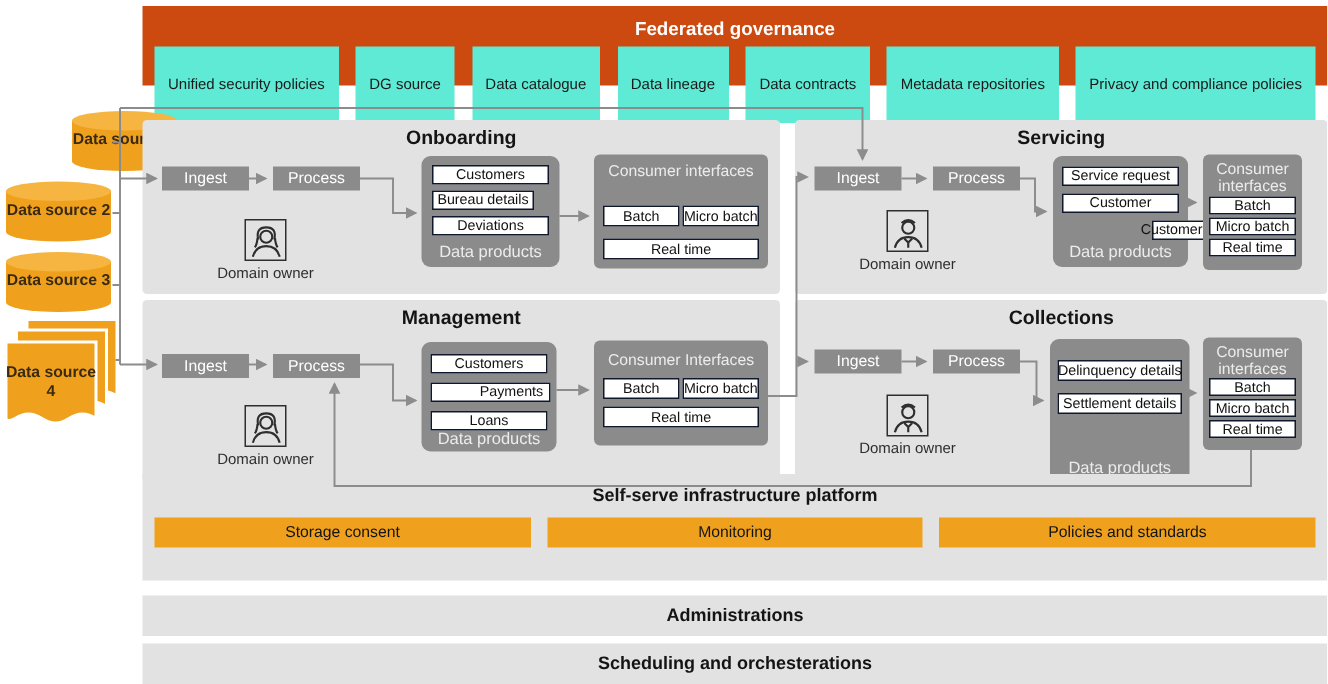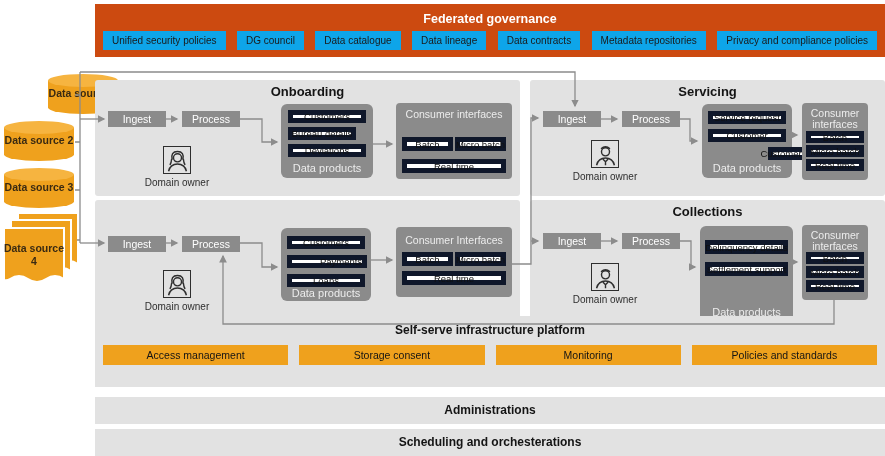--- a/index.html
+++ b/index.html
@@ -3,29 +3,29 @@
 <meta charset="utf-8">
 <style>
   html,body{margin:0;padding:0;background:#fff;}
   body{font-family:"Liberation Sans", sans-serif;}
   .canvas{position:relative;width:885px;height:456px;background:#fff;overflow:hidden;}
   .abs{position:absolute;}
   
   .banner{left:95px;top:4px;width:790px;height:53px;background:#CC4A10;}
   .banner-title{left:0;top:8px;width:100%;text-align:center;color:#fff;font-size:12.5px;font-weight:bold;}
   .chips{left:8px;right:8px;top:27px;display:flex;gap:10px;justify-content:space-between;}
-  .chip{background:#0ea5e9;color:#1a1a1a;font-size:10px;line-height:19px;height:19px;padding:0 9px;white-space:nowrap;}
+  .chip{background:#5eead4;color:#1a1a1a;font-size:10px;line-height:19px;height:19px;padding:16px 9px;white-space:nowrap;}
   
   .ds-label{color:#3a2a12;font-size:10.5px;text-align:center;font-weight:bold;}
   
   .sec{background:#E2E2E2;border-radius:3px;}
   .sec-title{left:0;width:100%;text-align:center;font-weight:bold;font-size:13px;color:#141414;}
   .gbox{background:#8B8B8B;color:#fff;font-size:10.5px;text-align:center;line-height:16px;height:16px;width:58px;}
   .dpbox{background:#8B8B8B;border-radius:6px;}
-  .wrow{background:#fff;border:5px solid #0f172a;box-sizing:border-box;font-size:9.5px;color:#111;display:flex;align-items:center;justify-content:center;white-space:nowrap;}
+  .wrow{background:#fff;border:1px solid #0f172a;box-sizing:border-box;font-size:9.5px;color:#111;display:flex;align-items:center;justify-content:center;white-space:nowrap;}
   .dplabel{color:#ECECEC;font-size:11px;text-align:center;left:0;width:100%;}
   .cititle{color:#ECECEC;font-size:10.5px;text-align:center;left:0;width:100%;line-height:11px;}
   .owner-box{width:28px;height:28px;border:1.5px solid #2e2e2e;box-sizing:border-box;display:flex;align-items:center;justify-content:center;}
   .owner-caption{font-size:10px;color:#2e2e2e;text-align:center;white-space:nowrap;}
   
   .bar{background:#E2E2E2;}
   .bar-title{left:0;width:100%;text-align:center;font-weight:bold;font-size:12px;color:#141414;}
   .oboxes{left:8px;right:8px;top:29px;display:flex;gap:11px;}
   .obox{background:#EFA11D;color:#141414;font-size:10.5px;line-height:20px;height:20px;flex:1;text-align:center;white-space:nowrap;}
   svg{display:block;}
@@ -33,21 +33,21 @@
 </style>
 </head>
 <body>
 
 <div class="canvas">
 
   <div class="abs banner">
     <div class="abs banner-title">Federated governance</div>
     <div class="abs chips">
       <div class="chip">Unified security policies</div>
-      <div class="chip">DG council</div>
+      <div class="chip">DG source</div>
       <div class="chip">Data catalogue</div>
       <div class="chip">Data lineage</div>
       <div class="chip">Data contracts</div>
       <div class="chip">Metadata repositories</div>
       <div class="chip">Privacy and compliance policies</div>
     </div>
   </div>
 
   <div class="abs" style="left:3px;top:73px;width:72px;height:42px;margin-left:44px;">
     <svg width="72" height="42">
@@ -133,20 +133,21 @@
         <path d="M9 7.5 Q14 3 19 7.5"></path>
         <circle cx="14" cy="11" r="4.5"></circle>
         <path d="M4 26 Q6 18 14 18 Q22 18 24 26"></path>
         <path d="M11 19 L14 22 L17 19 M14 22 V26"></path>
       </svg>
     </div>
     <div class="abs owner-caption" style="left:32px;top:91px;width:86px;">Domain owner</div>
   </div>
 
   <div class="abs sec" style="left:95px;top:200px;width:425px;height:122px;">
+    <div class="abs sec-title" style="top:4px;">Management</div>
     <div class="abs gbox" style="left:13px;top:36px;">Ingest</div>
     <div class="abs gbox" style="left:87px;top:36px;">Process</div>
     <div class="abs dpbox" style="left:186px;top:28px;width:90px;height:73px;">
       <div class="abs wrow" style="left:6px;top:8px;width:78px;height:13px;">Customers</div>
       <div class="abs wrow" style="left:6px;top:27px;width:80px;height:13px;padding-left:28px;">Payments</div>
       <div class="abs wrow" style="left:6px;top:46px;width:78px;height:13px;">Loans</div>
       <div class="abs dplabel" style="bottom:2px;">Data products</div>
     </div>
     <div class="abs dpbox" style="left:301px;top:27px;width:116px;height:70px;border-radius:4px;">
       <div class="abs cititle" style="top:8px;">Consumer Interfaces</div>
@@ -164,21 +165,21 @@
     </div>
     <div class="abs owner-caption" style="left:39px;top:101px;width:86px;">Domain owner</div>
   </div>
 
   <div class="abs sec" style="left:530px;top:200px;width:355px;height:122px;">
     <div class="abs sec-title" style="top:4px;">Collections</div>
     <div class="abs gbox" style="left:13px;top:33px;">Ingest</div>
     <div class="abs gbox" style="left:92px;top:33px;">Process</div>
     <div class="abs dpbox" style="left:170px;top:26px;width:93px;height:96px;">
       <div class="abs wrow" style="left:5px;top:14px;width:83px;height:14px;">Delinquency details</div>
-      <div class="abs wrow" style="left:5px;top:36px;width:83px;height:14px;">Settlement support</div>
+      <div class="abs wrow" style="left:5px;top:36px;width:83px;height:14px;">Settlement details</div>
       <div class="abs dplabel" style="bottom:4px;">Data products</div>
     </div>
     <div class="abs dpbox" style="left:272px;top:25px;width:66px;height:75px;border-radius:4px;">
       <div class="abs cititle" style="top:5px;padding:0 6px;box-sizing:border-box;">Consumer interfaces</div>
       <div class="abs wrow" style="left:4px;top:27px;width:58px;height:12px;">Batch</div>
       <div class="abs wrow" style="left:4px;top:41px;width:58px;height:12px;">Micro batch</div>
       <div class="abs wrow" style="left:4px;top:55px;width:58px;height:12px;">Real time</div>
     </div>
     <div class="abs owner-box" style="left:61px;top:63px;">
       <svg width="25" height="25" viewBox="0 0 28 28" fill="none" stroke="#2e2e2e" stroke-width="1.6">
@@ -187,21 +188,20 @@
         <path d="M4 26 Q6 18 14 18 Q22 18 24 26"></path>
         <path d="M11 19 L14 22 L17 19 M14 22 V26"></path>
       </svg>
     </div>
     <div class="abs owner-caption" style="left:32px;top:94px;width:86px;">Domain owner</div>
   </div>
 
   <div class="abs bar" style="left:95px;top:316px;width:790px;height:71px;">
     <div class="abs bar-title" style="top:7px;">Self-serve infrastructure platform</div>
     <div class="abs oboxes">
-      <div class="obox">Access management</div>
       <div class="obox">Storage consent</div>
       <div class="obox">Monitoring</div>
       <div class="obox">Policies and standards</div>
     </div>
   </div>
 
   <div class="abs bar" style="left:95px;top:397px;width:790px;height:27px;">
     <div class="abs bar-title" style="top:6px;text-align:center;">Administrations</div>
   </div>
 

